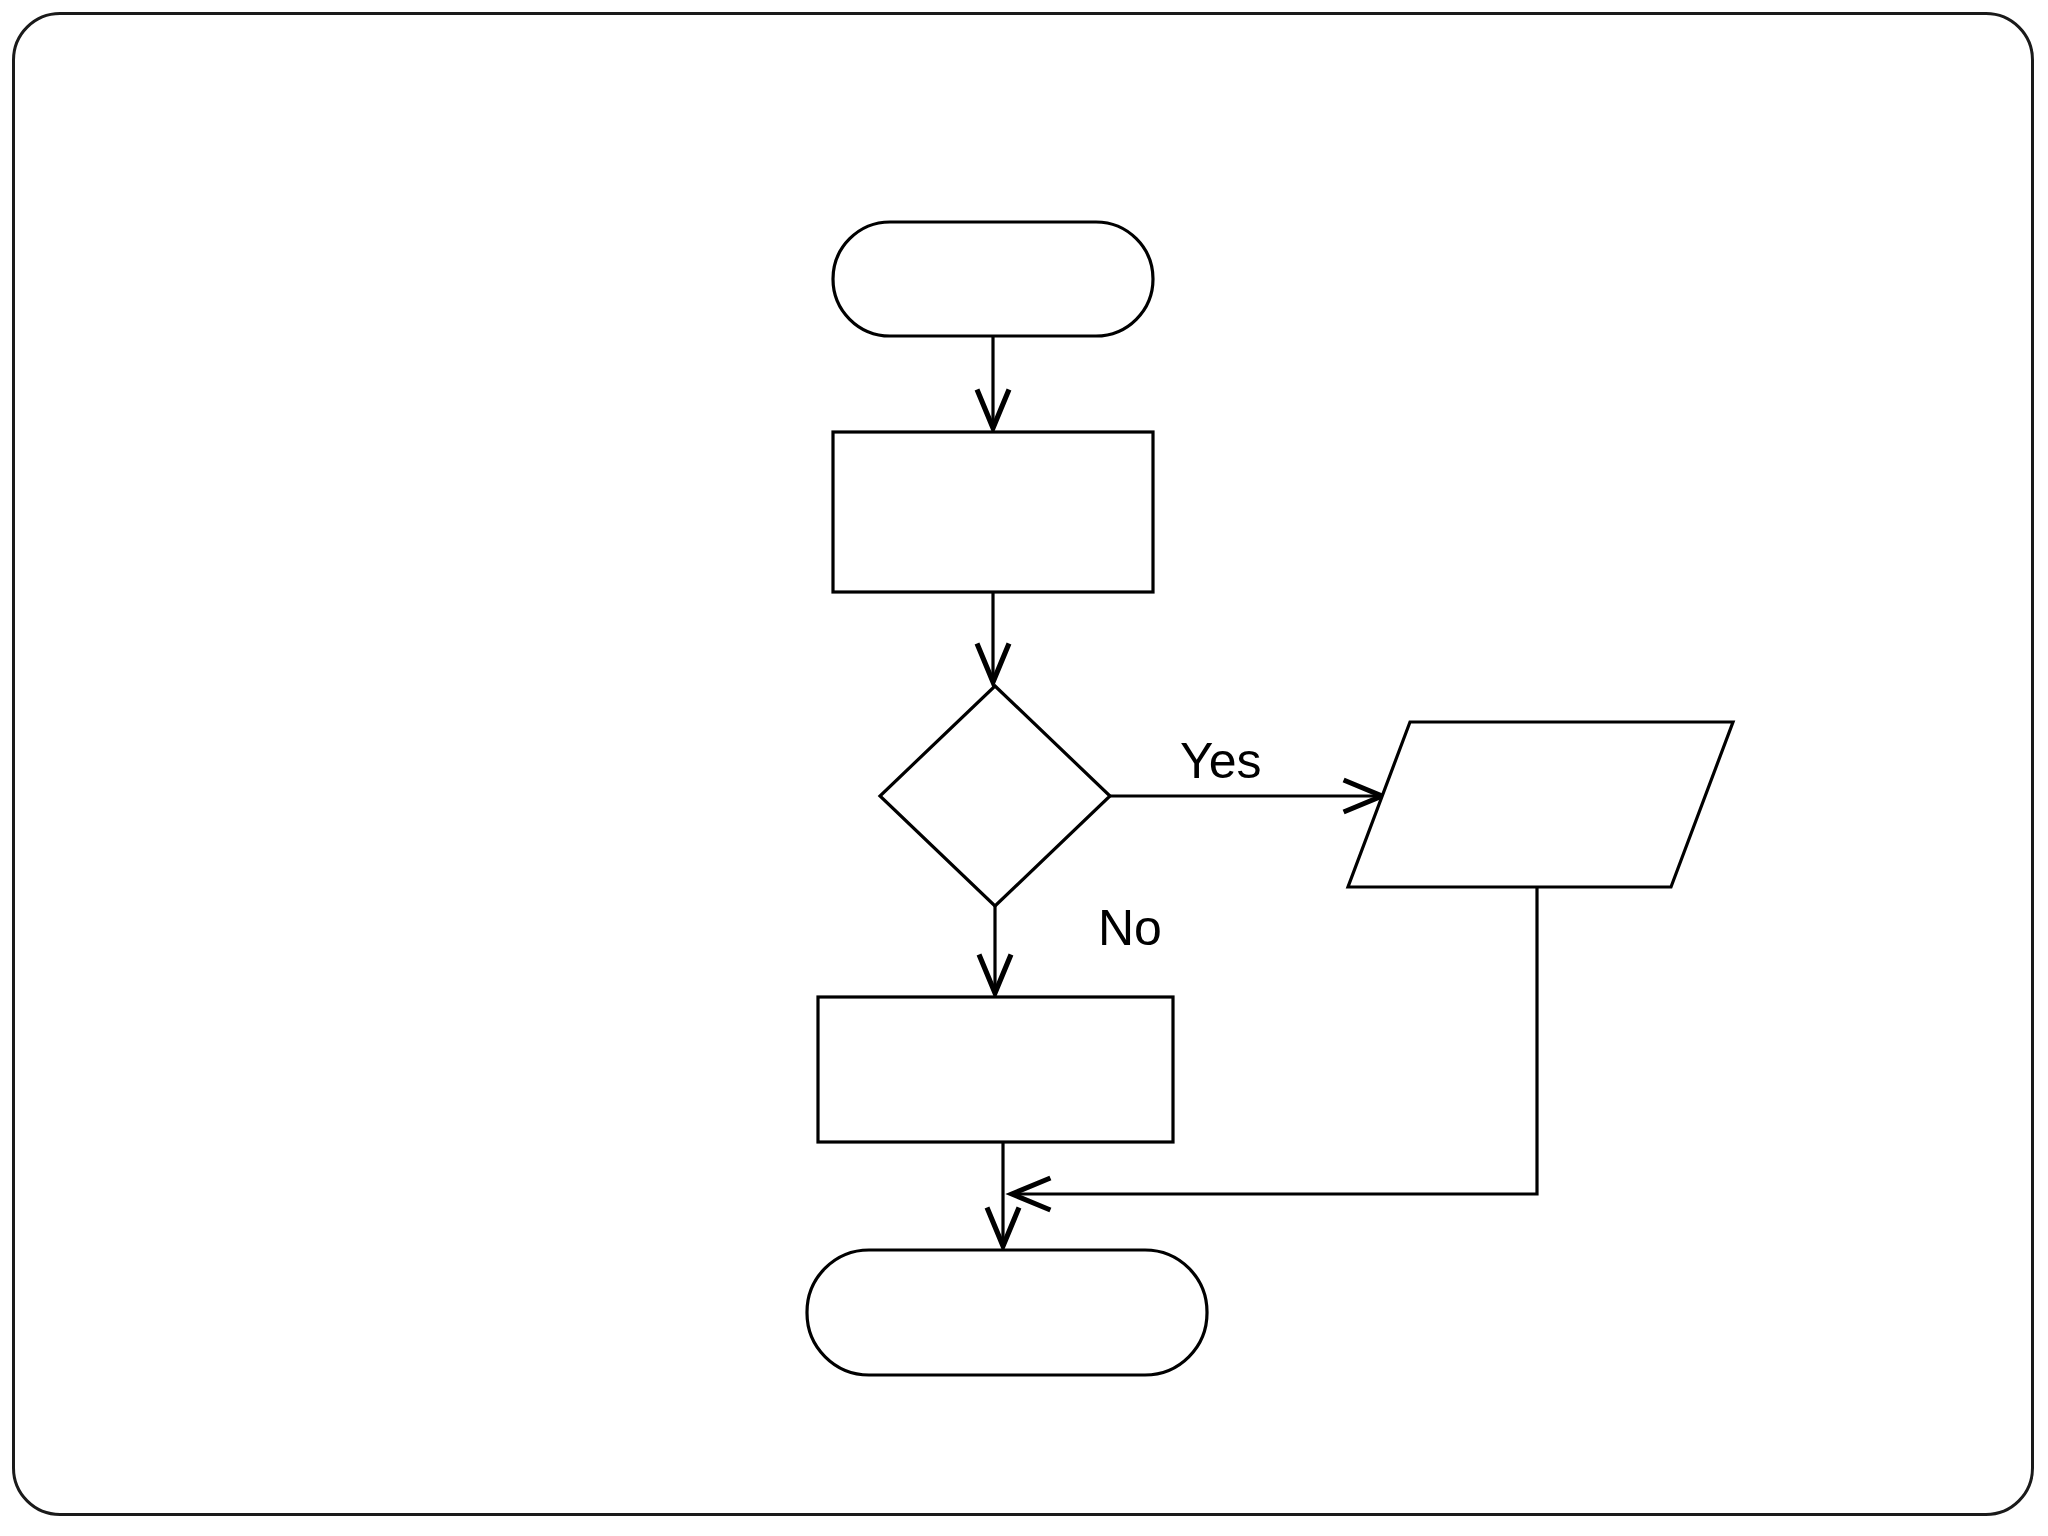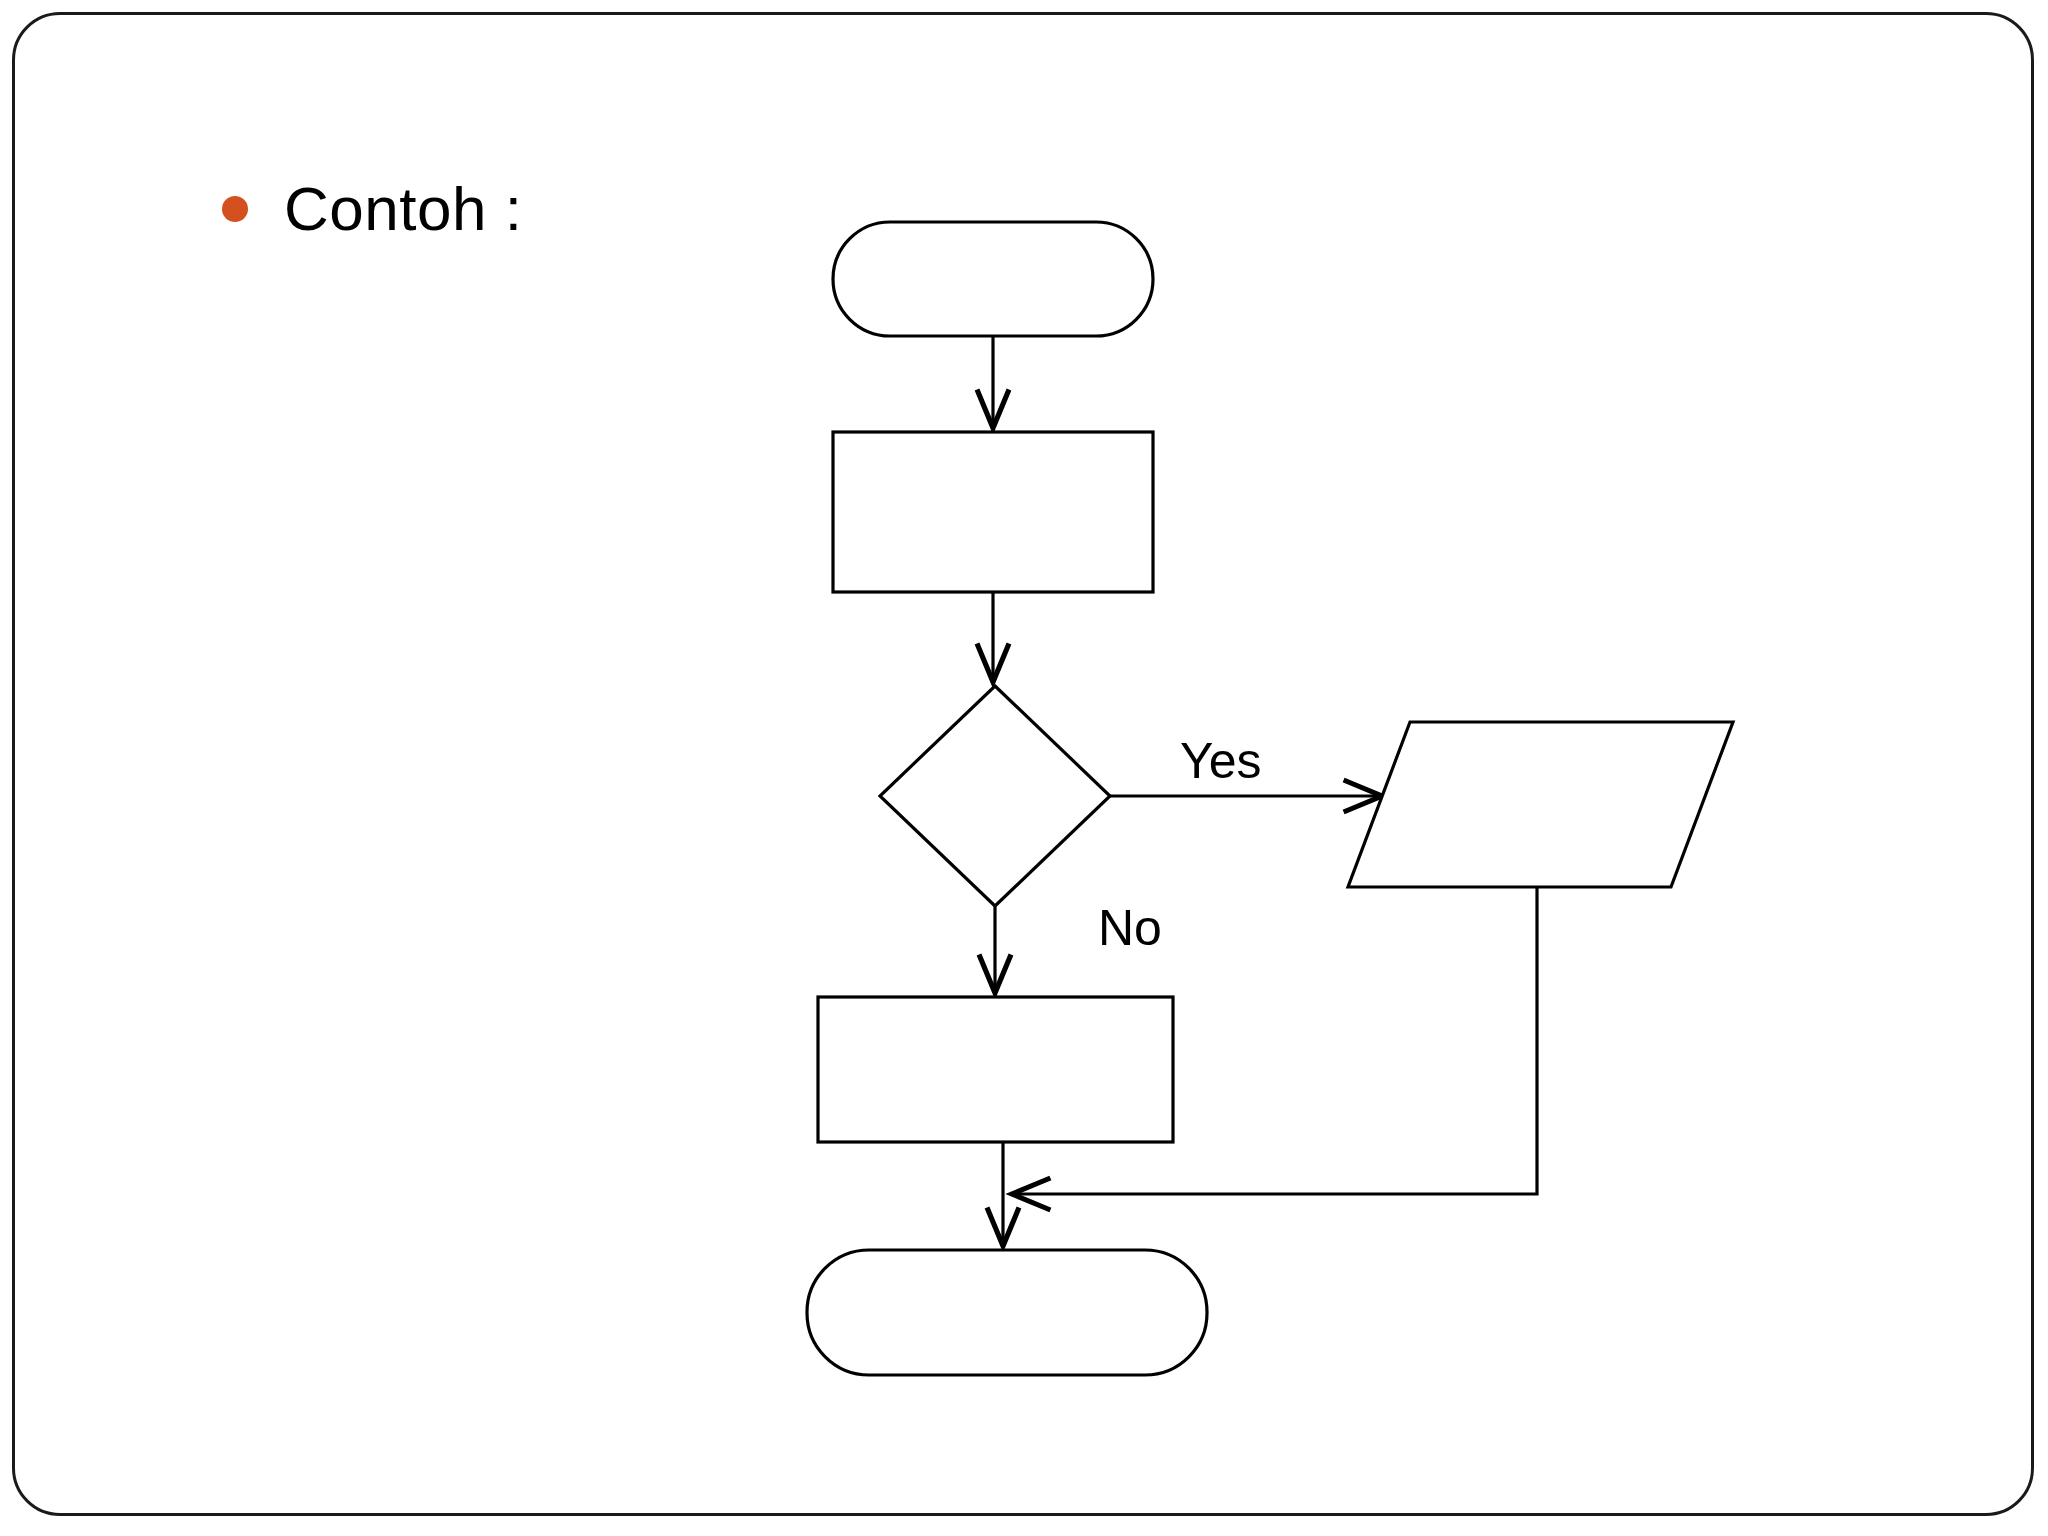--- a/index.html
+++ b/index.html
@@ -79,24 +79,20 @@
     fill: #000000;
   }
 </style>
 </head>
 <body>
 
 <div id="slide">
 
   <div id="slide-frame"></div>
 
-  <div id="bullet-line">
-    <span id="bullet-dot"></span>
-    <span id="bullet-text">Contoh :</span>
-  </div>
 
   <svg id="flowchart" viewBox="0 0 2048 1536">
     <defs>
       <marker id="arrowOpen" markerWidth="16" markerHeight="16" refX="13" refY="6" orient="auto" markerUnits="strokeWidth">
         <path d="M 1,1 L 13,6 L 1,11" fill="none" stroke="#000000" stroke-width="1.6"></path>
       </marker>
     </defs>
 
     <rect class="fc-shape" x="833" y="222" width="320" height="114" rx="57" ry="57"></rect>
 

